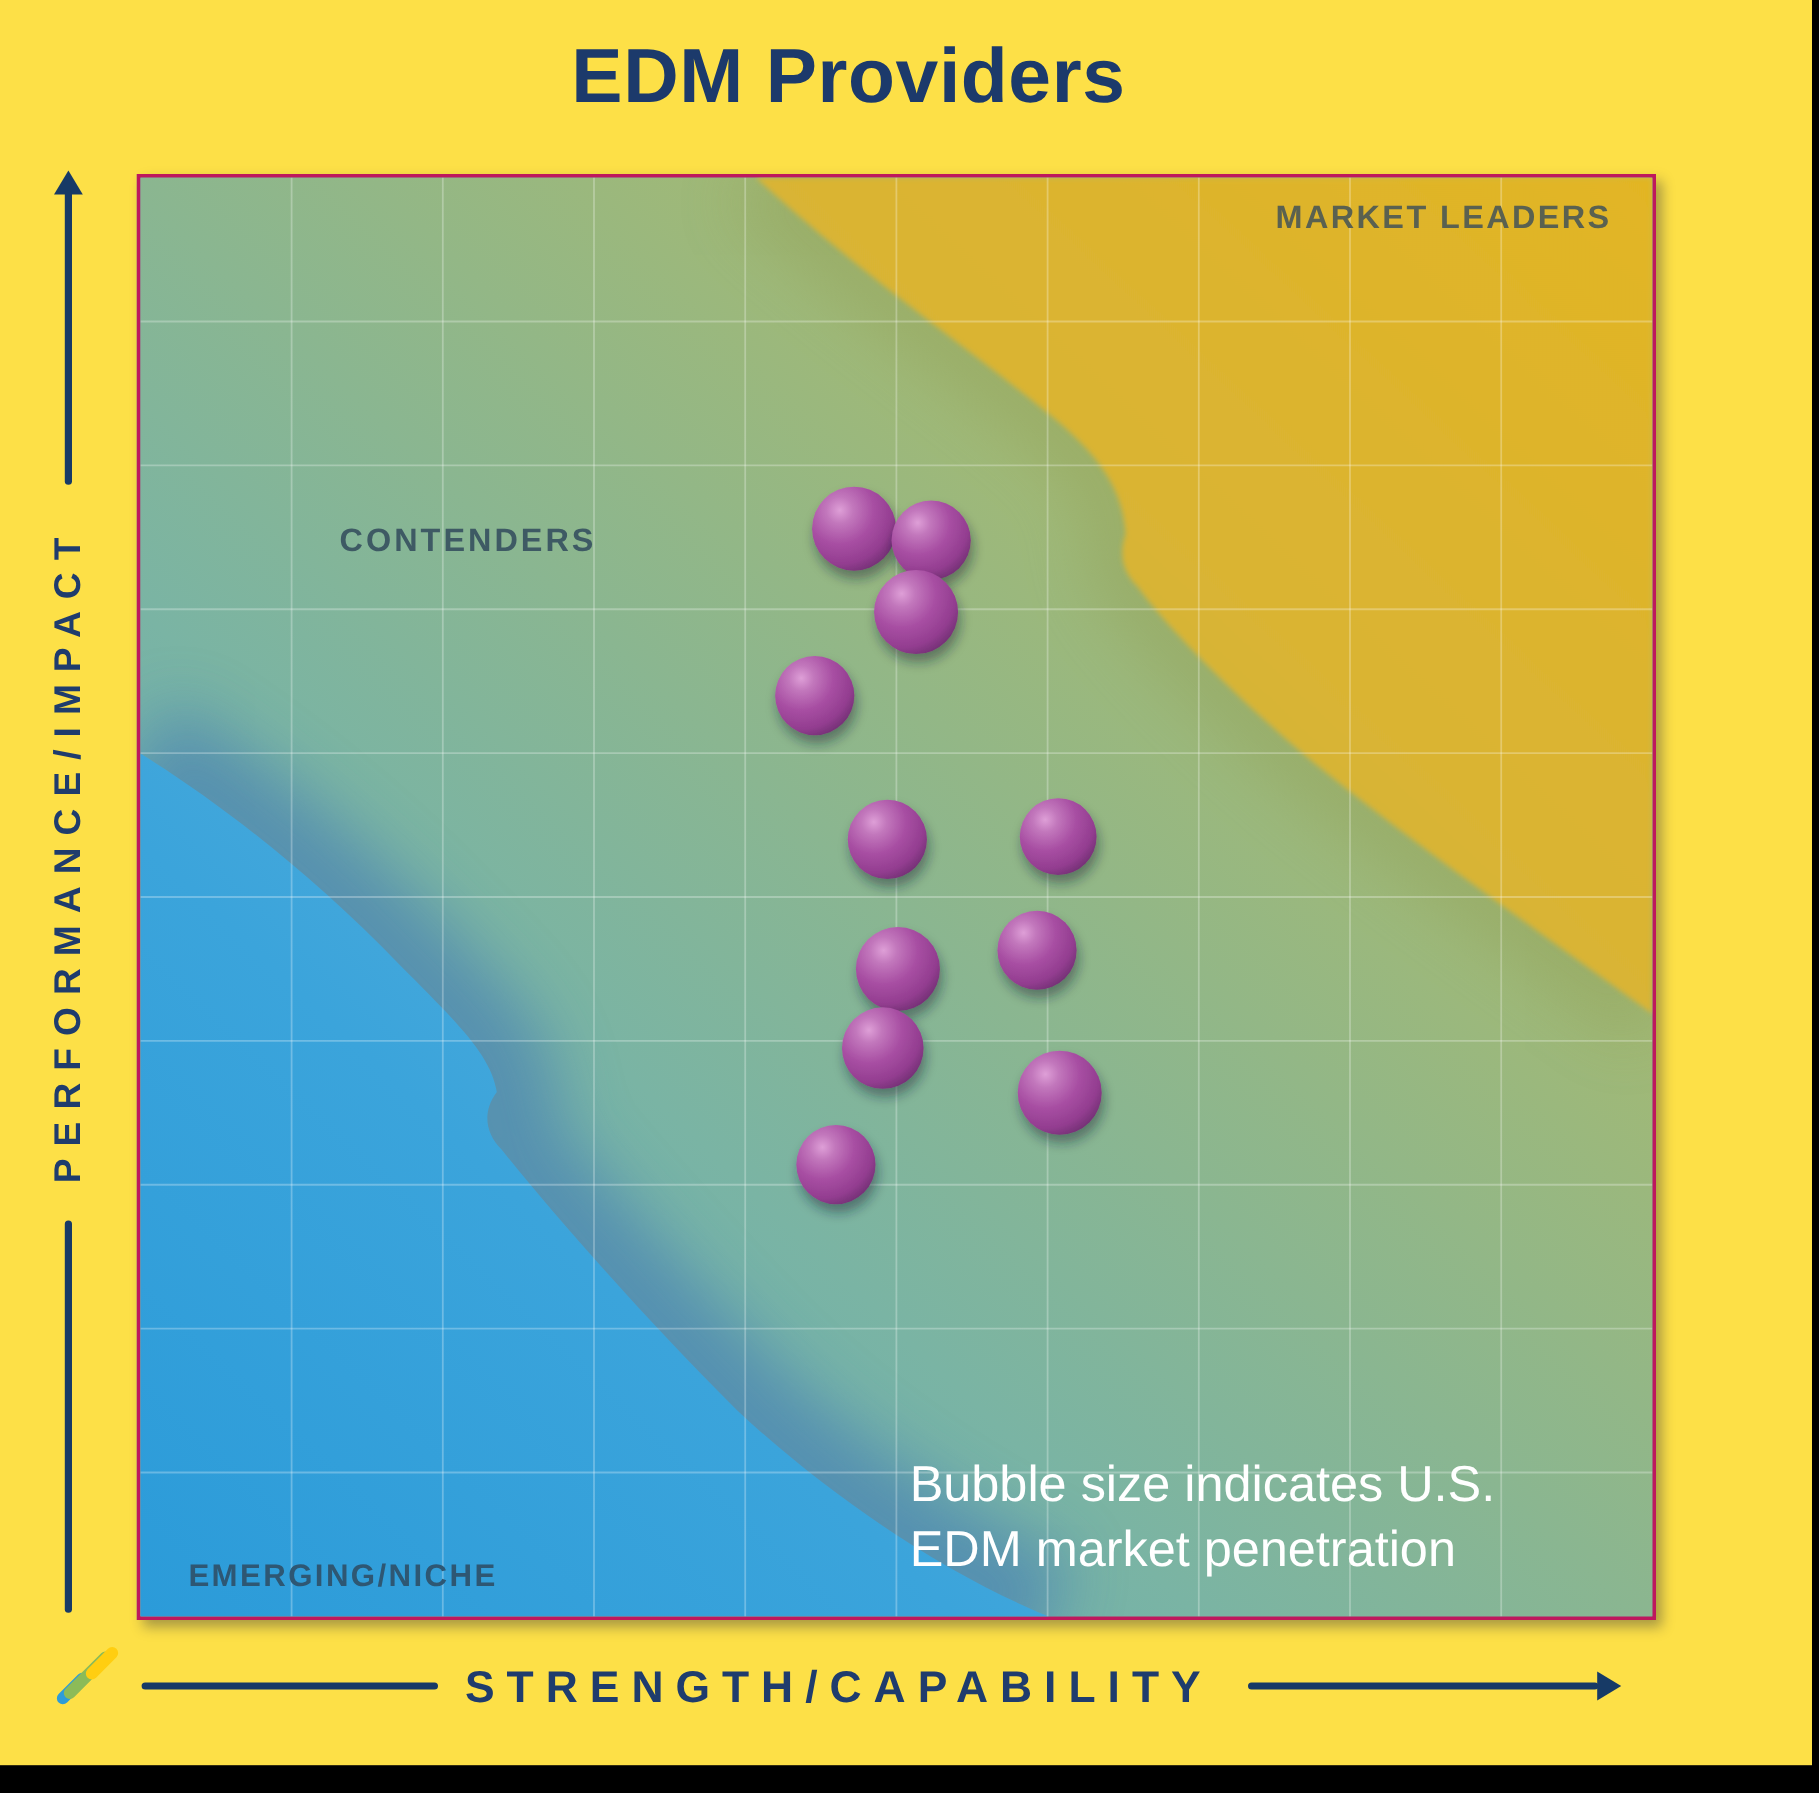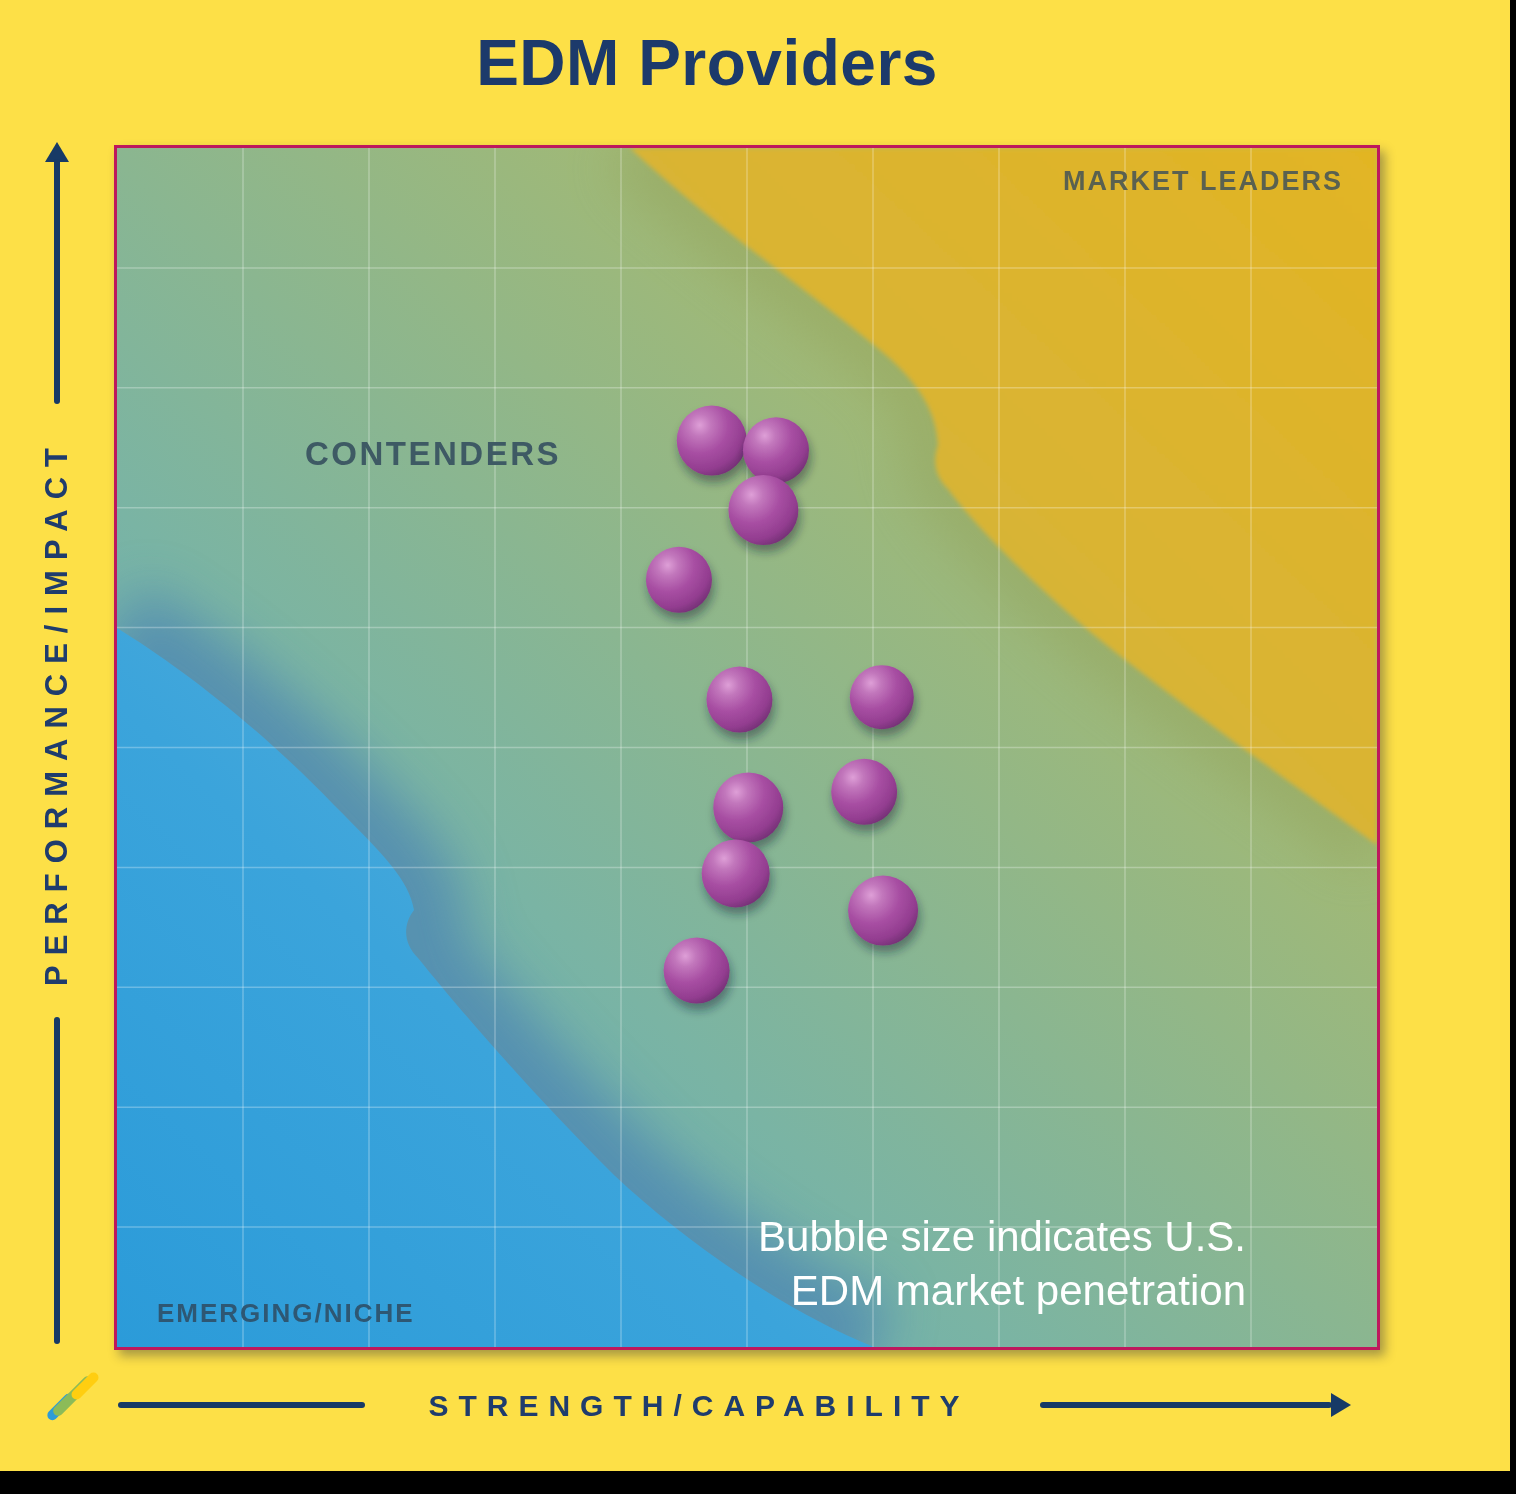--- a/index.html
+++ b/index.html
@@ -33,44 +33,44 @@
     border-left:20px solid #173A66;
   }
   .y-axis-label{
     position:absolute;left:57px;top:712px;
     transform:translate(-50%,-50%) rotate(-90deg);
     font-size:31px;font-weight:700;letter-spacing:10px;color:#1F3C6D;
     white-space:nowrap;
   }
   .x-axis-label{
     position:absolute;left:699px;top:1406px;transform:translate(-50%,-50%);
-    font-size:30px;font-weight:700;letter-spacing:10px;color:#1F3C6D;
+    font-size:37px;font-weight:700;letter-spacing:10px;color:#1F3C6D;
     white-space:nowrap;
   }
   
   .logo-bar{position:absolute;height:10px;border-radius:6px;}
   .logo-bar.b1{left:44px;top:1402px;width:33px;transform:rotate(-45deg);}
   .logo-bar.b2{left:47px;top:1391px;width:52px;transform:rotate(-45deg);}
   .logo-bar.b3{left:68px;top:1381px;width:34px;transform:rotate(-45deg);}
   
   .chart{
     position:absolute;left:114px;top:145px;width:1266px;height:1205px;
     border:3px solid #be185d;box-sizing:border-box;
     box-shadow:5px 6px 10px rgba(40,45,60,0.40);
     background:#7AB4A4;
   }
   .chart svg{display:block;width:100%;height:100%;}
   .q-label{
     position:absolute;font-weight:600;white-space:nowrap;
   }
   .q-market-leaders{right:34px;top:18px;font-size:27px;letter-spacing:2px;color:#5A6150;}
-  .q-contenders{left:188px;top:287px;font-size:33px;letter-spacing:2.5px;color:#3E5A64;}
+  .q-contenders{left:166px;top:287px;font-size:27px;letter-spacing:2.5px;color:#3E5A64;}
   .q-emerging{left:40px;top:1150px;font-size:26px;letter-spacing:2px;color:#2E5773;}
   .annotation{
-    position:absolute;right:131px;top:1062px;text-align:right;
+    position:absolute;right:131px;top:1062px;text-align:left;
     font-size:42px;font-weight:300;color:#FFFFFF;line-height:54px;
     white-space:nowrap;
   }
 </style>
 </head>
 <body>
 
 <div class="canvas">
 
   <div class="title">EDM Providers</div>

